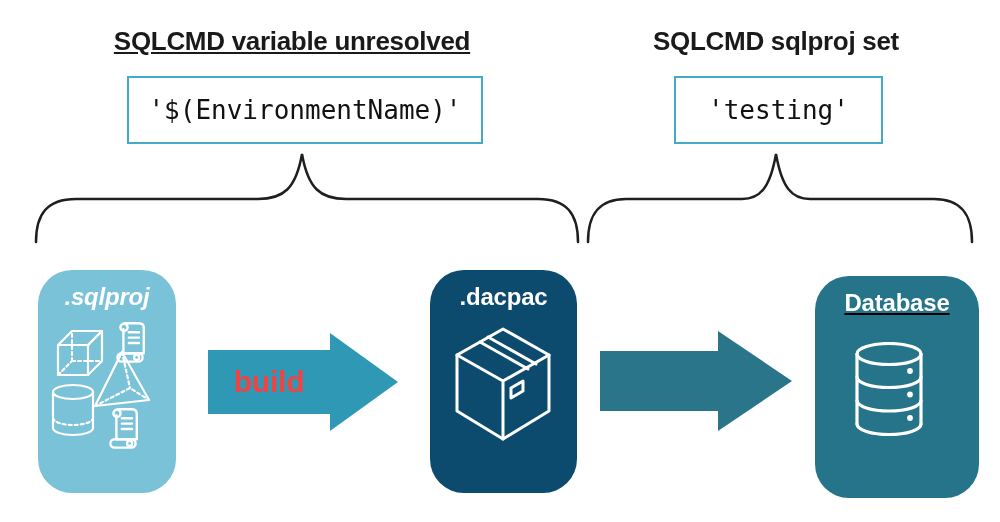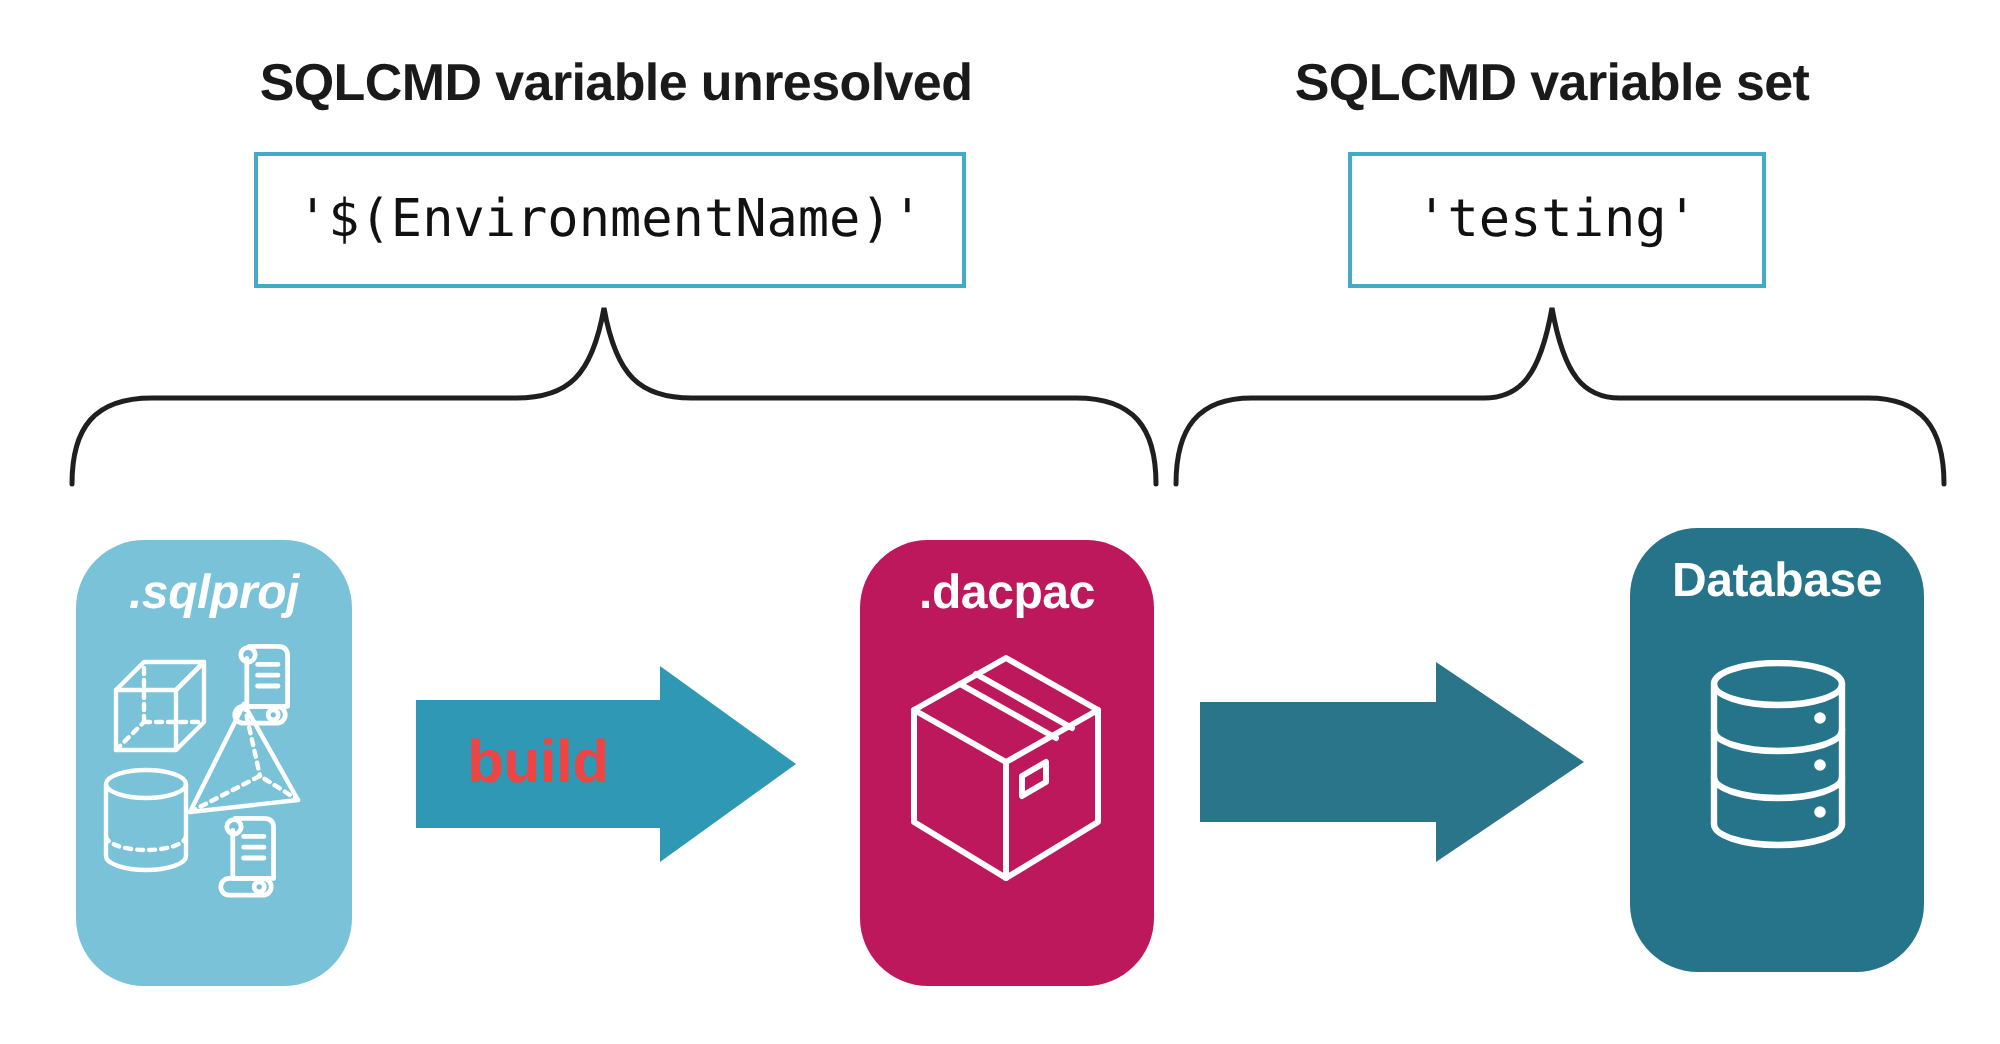--- a/index.html
+++ b/index.html
@@ -29,22 +29,22 @@
     position:absolute;display:flex;align-items:center;justify-content:center;
     color:#ef4444;font-weight:700;font-size:30px;letter-spacing:-0.2px;
   }
   .stroke-icon{fill:none;stroke:#ffffff;stroke-linejoin:round;stroke-linecap:round;}
 </style>
 </head>
 <body>
 
 <div id="canvas">
 
-  <div class="heading" style="left:41px;top:26px;width:534px;">SQLCMD variable unresolved</div>
-  <div class="heading" style="left:591px;top:26px;width:370px;">SQLCMD variable set</div>
+  <div class="heading" style="left:25px;top:26px;width:534px;text-decoration:underline;">SQLCMD variable unresolved</div>
+  <div class="heading" style="left:591px;top:26px;width:370px;">SQLCMD sqlproj set</div>
 
   <div class="valuebox" style="left: 127px; top: 76px; width: 352px; height: 64px; border-color: rgb(68, 171, 199);">
     <span>'$(EnvironmentName)'</span>
   </div>
   <div class="valuebox" style="left: 674px; top: 76px; width: 205px; height: 64px; border-color: rgb(68, 171, 199);">
     <span>'testing'</span>
   </div>
 
   <svg class="braces" width="1000" height="522" viewBox="0 0 1000 522">
     <path d="M36 242 C36 214 47 199 76 199 L258 199 C284 199 296 188 302 154 C308 188 320 199 346 199 L538 199 C567 199 578 214 578 242" fill="none" stroke="#1F1F1F" stroke-width="2.5" stroke-linecap="round"></path>
@@ -91,37 +91,37 @@
         <use href="#scroll"></use>
       </g>
     </svg>
   </div>
 
   <svg class="arrow" style="left:208px;top:333px;" width="190" height="98" viewBox="0 0 190 98">
     <polygon points="0,17 122,17 122,0 190,49 122,98 122,81 0,81" fill="#2E98B5"></polygon>
   </svg>
   <div class="arrow-label" style="left:208px;top:333px;width:122px;height:98px;">build</div>
 
-  <div class="node" style="left: 430px; top: 270px; width: 147px; height: 223px; background-color: #be185d;">
+  <div class="node" style="left: 430px; top: 270px; width: 147px; height: 223px; background-color: #0c4a6e;">
     <div class="node-title">.dacpac</div>
     <svg class="node-icon" style="left:19px;top:55px;" width="108" height="124" viewBox="0 0 108 124">
       <g class="stroke-icon" stroke-width="3">
         <path d="M54 4 L100 30 V86 L54 114 L8 86 V30 Z"></path>
         <path d="M8 30 L54 56 L100 30 M54 56 V114"></path>
         <path d="M31 17 L79 44 M39 12 L87 39"></path>
         <path d="M62 63 L74 56 V66 L62 73 Z"></path>
       </g>
     </svg>
   </div>
 
   <svg class="arrow" style="left:600px;top:331px;" width="192" height="100" viewBox="0 0 192 100">
     <polygon points="0,20 118,20 118,0 192,50 118,100 118,80 0,80" fill="#2A7589"></polygon>
   </svg>
 
-  <div class="node" style="left: 815px; top: 264px; width: 147px; height: 222px; background-color: rgb(37, 116, 138);">
+  <div class="node" style="left: 815px; top: 276px; width: 164px; height: 222px; background-color: rgb(37, 116, 138); text-decoration: underline;">
     <div class="node-title">Database</div>
     <svg class="node-icon" style="left:35px;top:66px;" width="78" height="100" viewBox="0 0 78 100">
       <g class="stroke-icon" stroke-width="3.2">
         <ellipse cx="39" cy="12" rx="32" ry="10.5"></ellipse>
         <path d="M7 12 V82 M71 12 V82"></path>
         <path d="M7 82 A32 10.5 0 0 0 71 82"></path>
         <path d="M7 35 A32 10.5 0 0 0 71 35"></path>
         <path d="M7 58.5 A32 10.5 0 0 0 71 58.5"></path>
       </g>
       <g fill="#ffffff" stroke="none">

